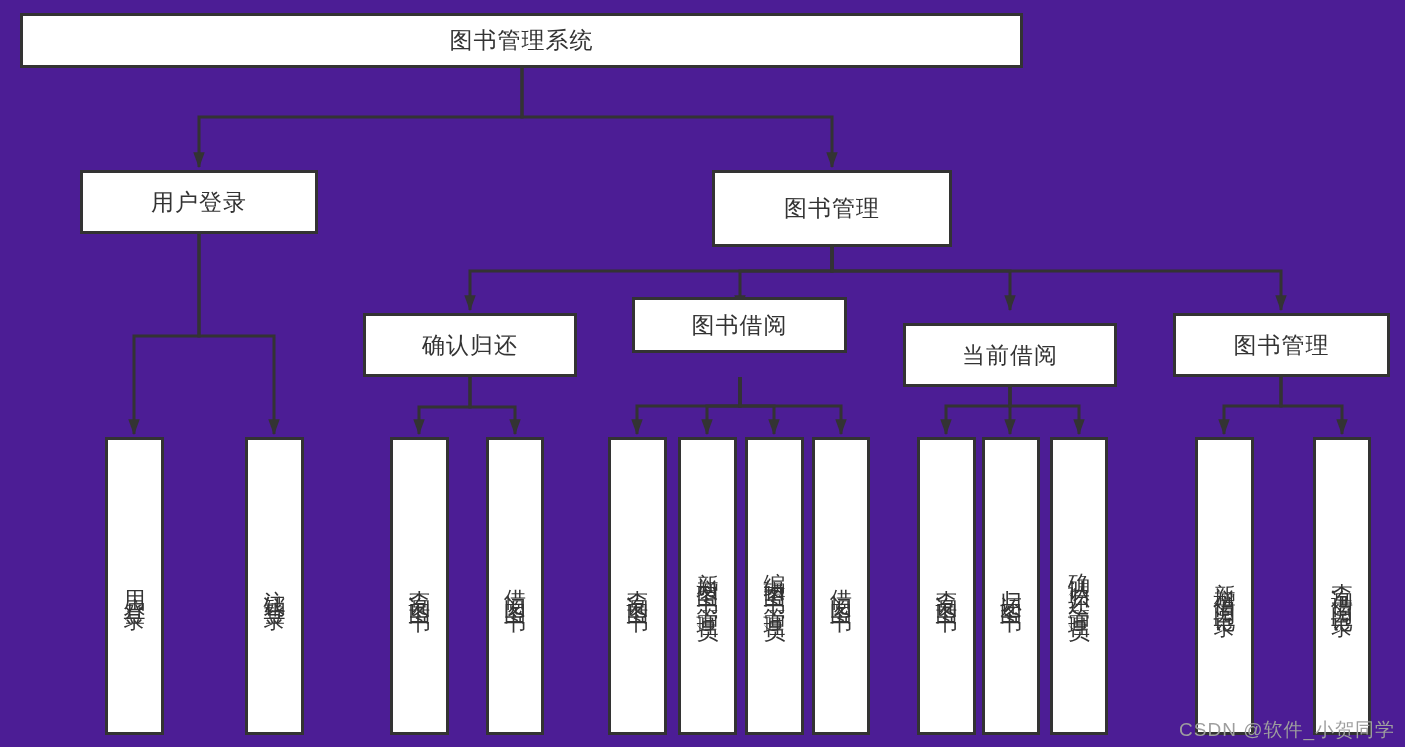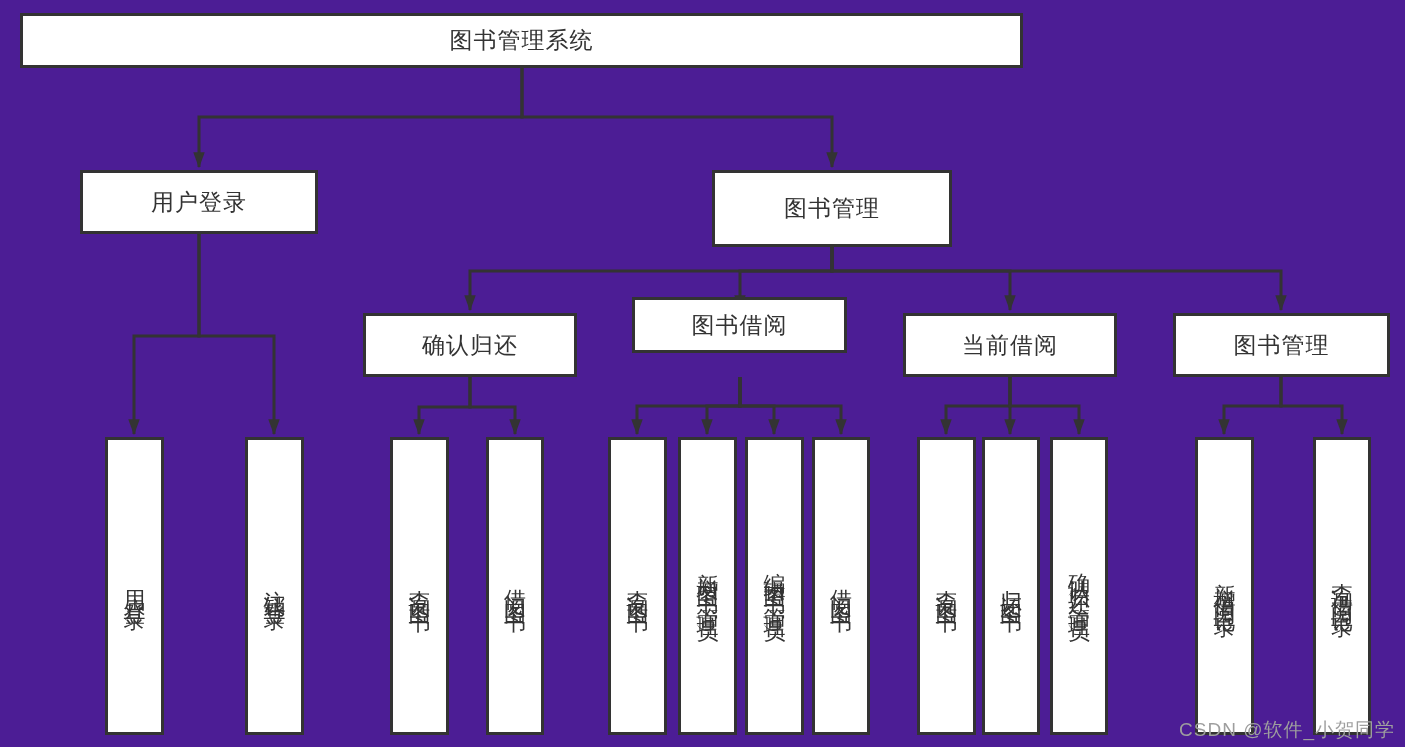--- a/index.html
+++ b/index.html
@@ -94,21 +94,21 @@
     </g>
   </svg>
 
   <div class="node" style="left:20px; top:13px; width:1003px; height:55px;">图书管理系统</div>
 
   <div class="node" style="left:80px; top:170px; width:238px; height:64px;">用户登录</div>
   <div class="node" style="left:712px; top:170px; width:240px; height:77px;">图书管理</div>
 
   <div class="node" style="left:363px; top:313px; width:214px; height:64px;">确认归还</div>
   <div class="node" style="left:632px; top:297px; width:215px; height:56px;">图书借阅</div>
-  <div class="node" style="left:903px; top:313px; width:214px; height:64px;">当前借阅</div>
+  <div class="node" style="left:903px; top:323px; width:214px; height:64px;">当前借阅</div>
   <div class="node" style="left:1173px; top:313px; width:217px; height:64px;">图书管理</div>
 
   <div class="node leaf" style="left:105px; top:437px; width:59px; height:298px;">用户登录</div>
   <div class="node leaf" style="left:245px; top:437px; width:59px; height:298px;">注销登录</div>
   <div class="node leaf" style="left:390px; top:437px; width:59px; height:298px;">查询图书</div>
   <div class="node leaf" style="left:486px; top:437px; width:58px; height:298px;">借阅图书</div>
   <div class="node leaf" style="left:608px; top:437px; width:59px; height:298px;">查询图书</div>
   <div class="node leaf" style="left:678px; top:437px; width:59px; height:298px;">新增图书（管理员）</div>
   <div class="node leaf" style="left:745px; top:437px; width:59px; height:298px;">编辑图书（管理员）</div>
   <div class="node leaf" style="left:812px; top:437px; width:58px; height:298px;">借阅图书</div>

